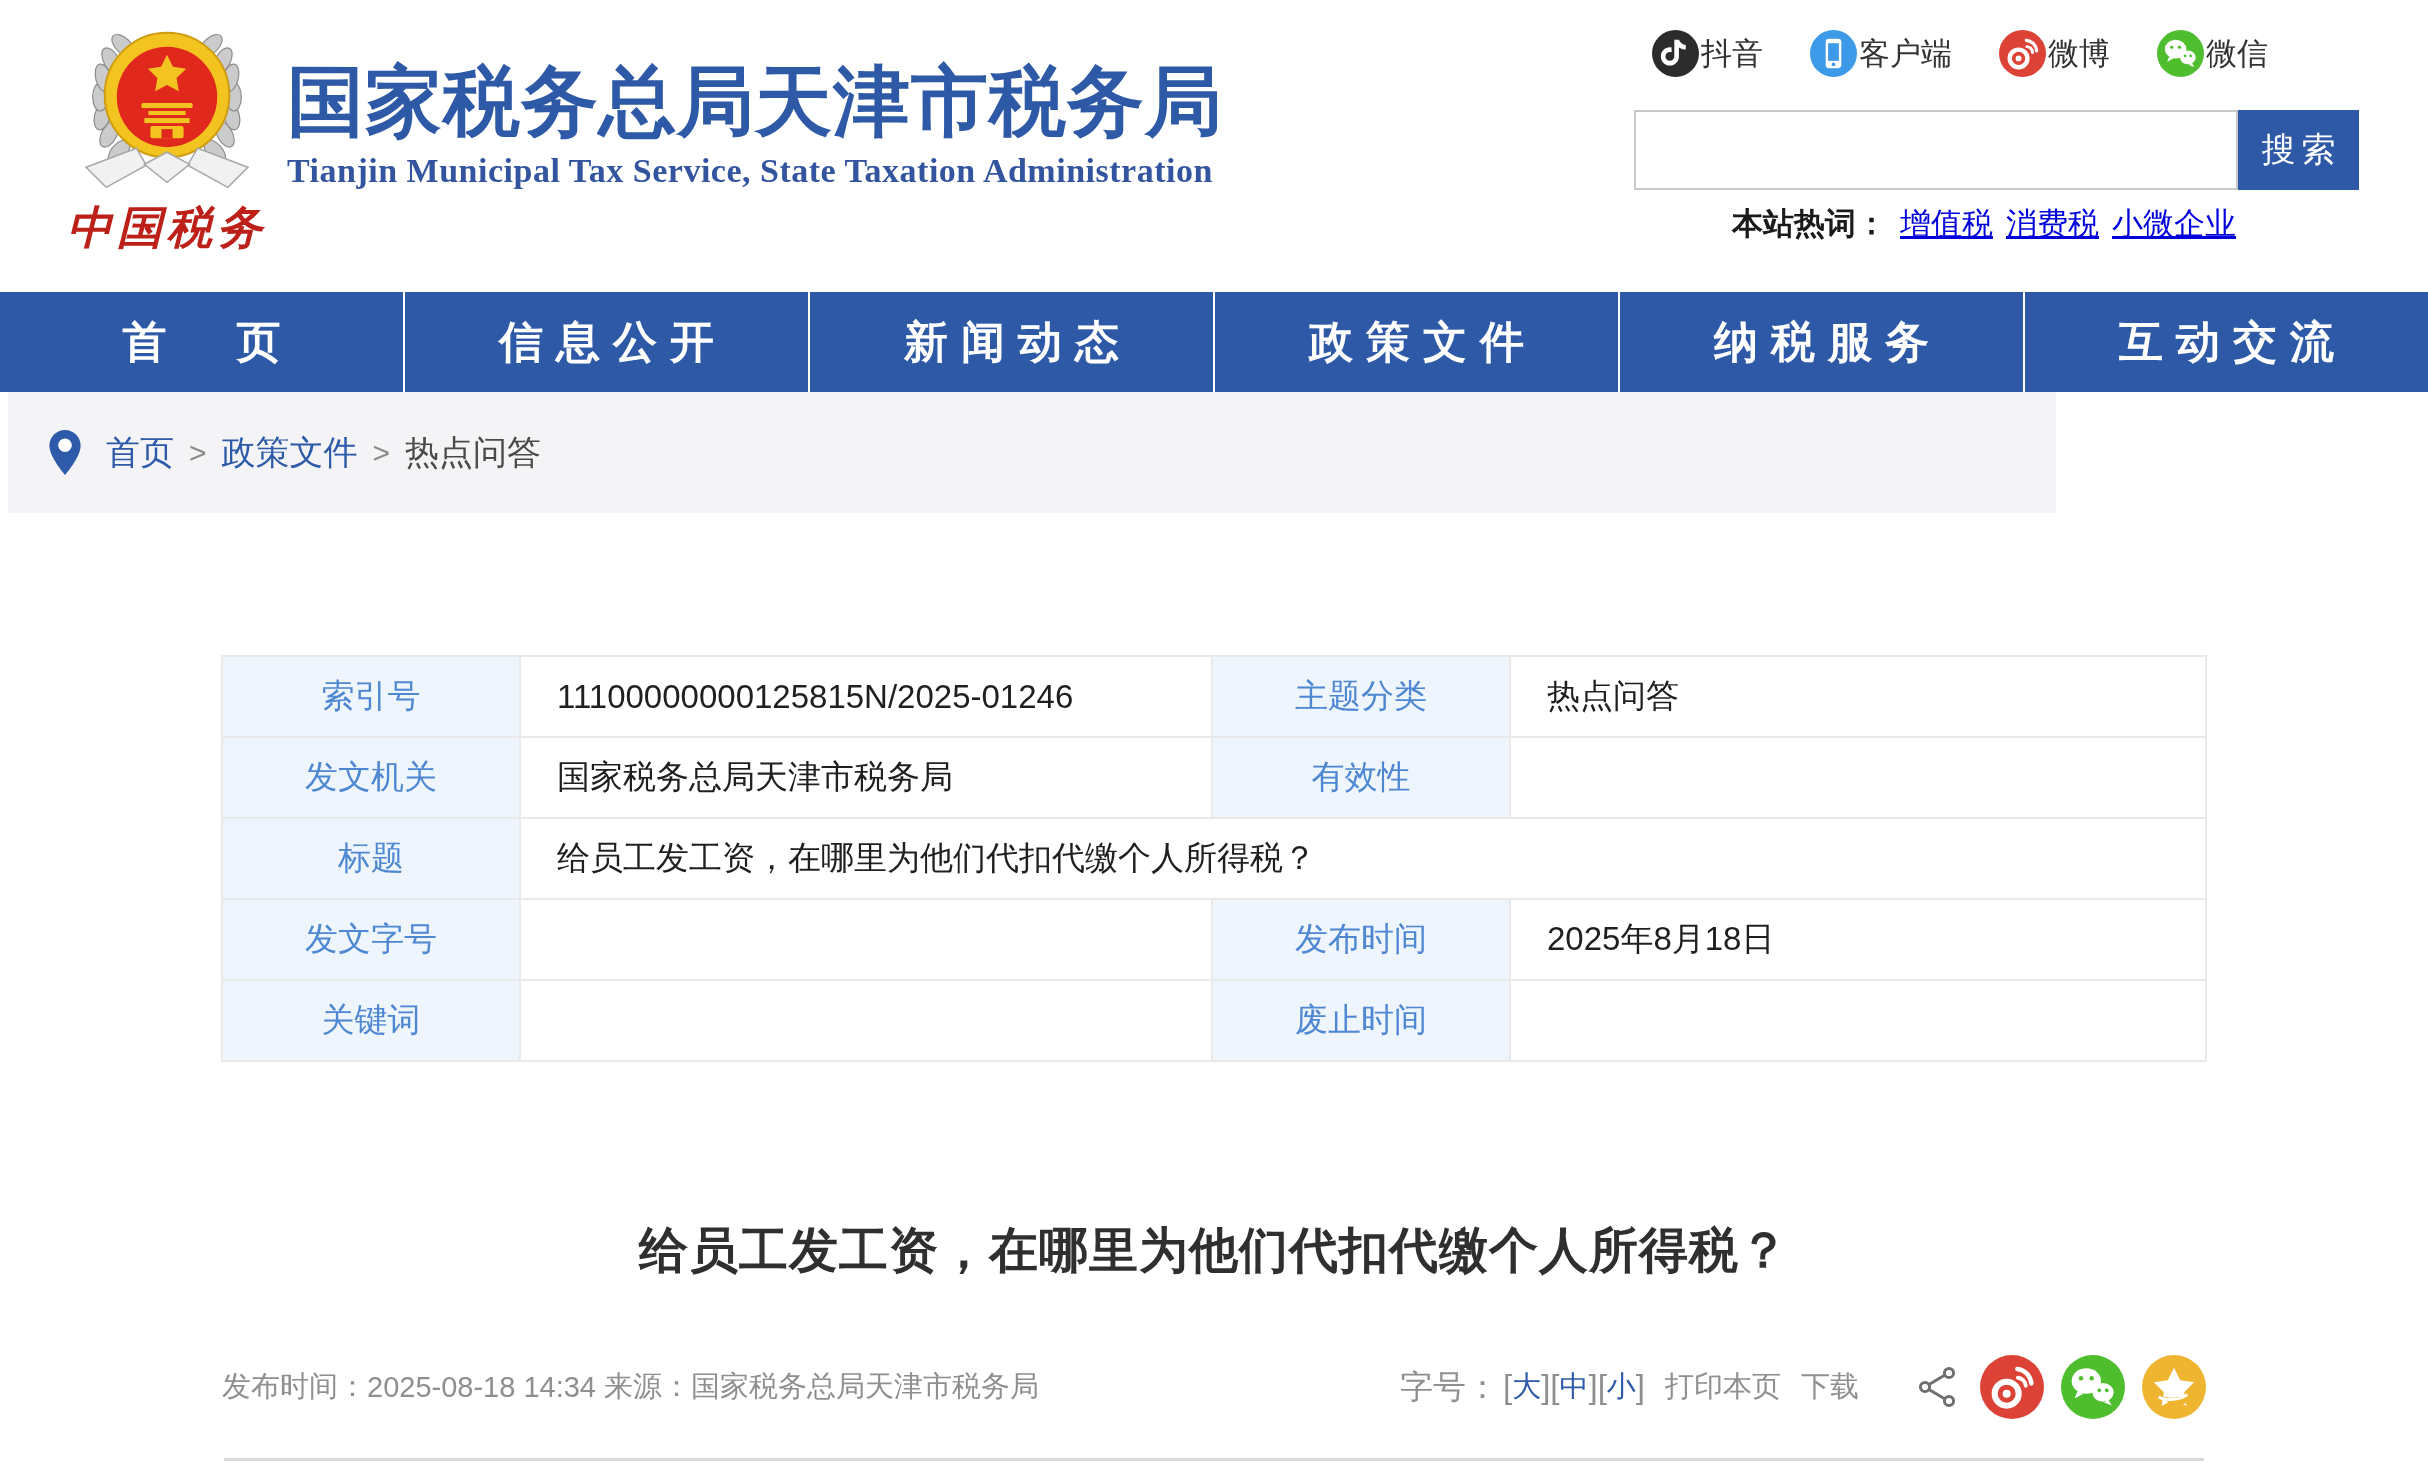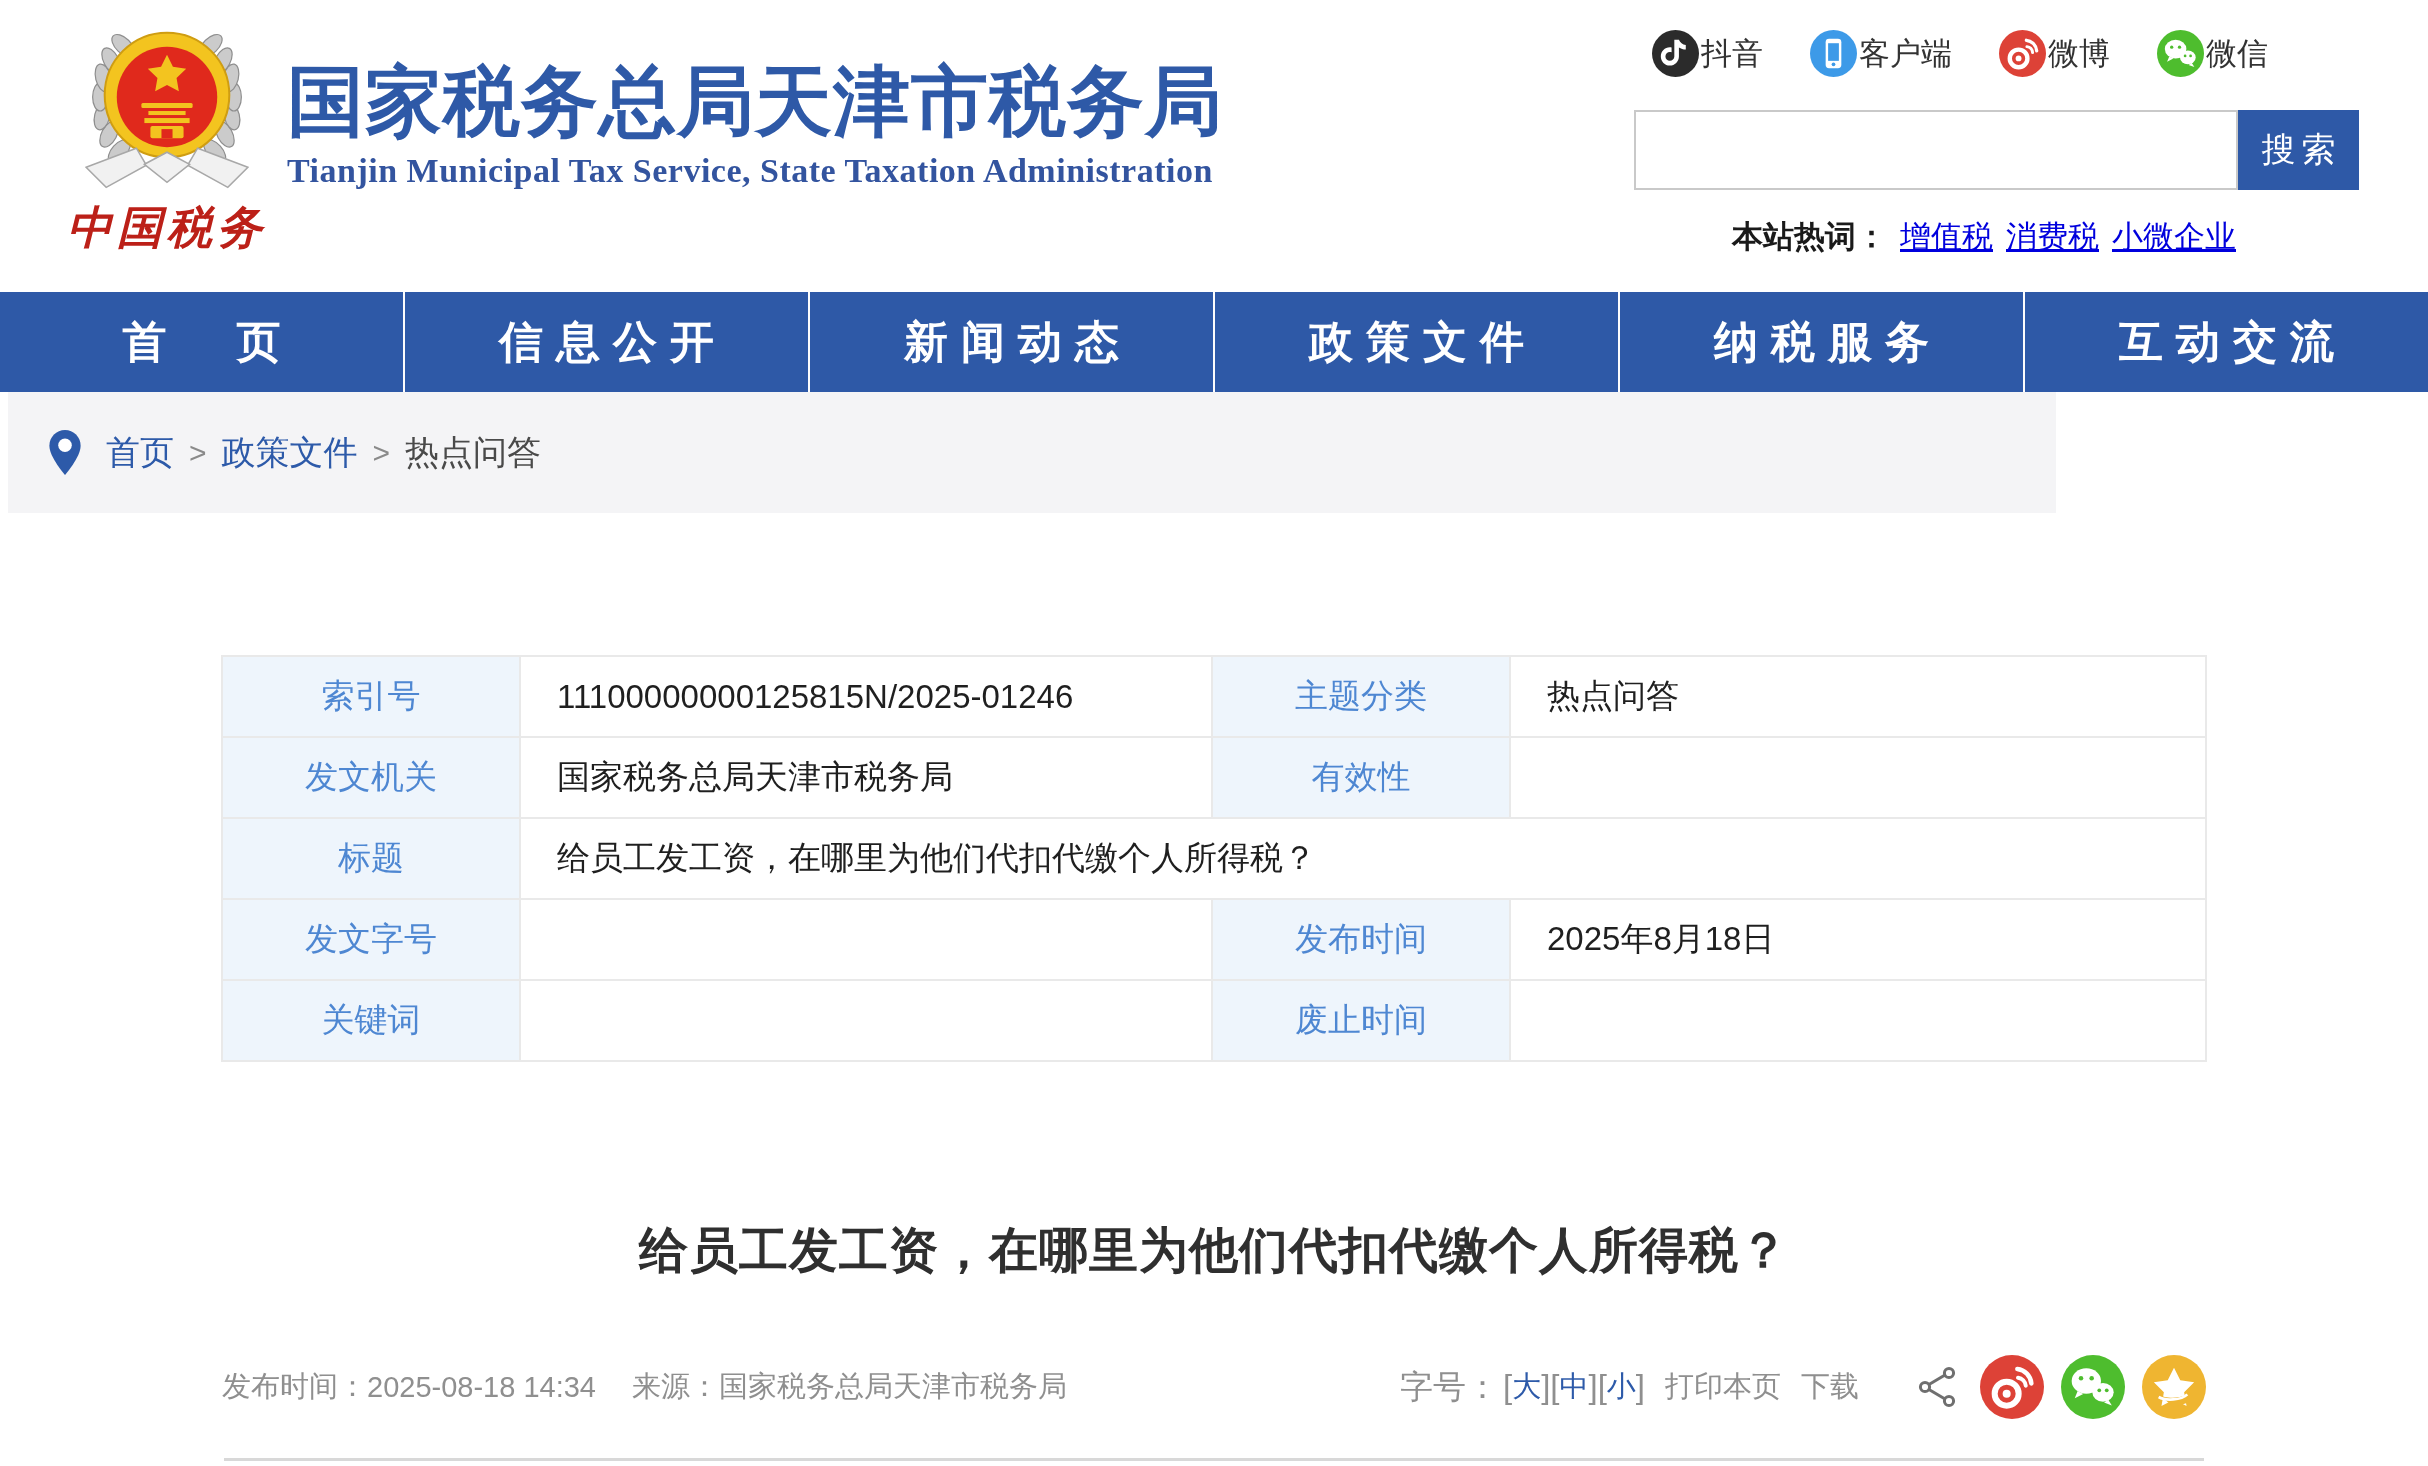--- a/index.html
+++ b/index.html
@@ -32,21 +32,21 @@
   .search-row { position:absolute; left:1634px; top:110px; display:flex; }
   .search-input {
     width:604px; height:80px; border:2px solid #c9c9c9; background:#fff;
     font-size:32px; padding:0 18px; outline:none;
   }
   .search-button {
     width:121px; height:80px; border:none; background:var(--brand-blue,#2e59a7);
     color:#fff; font-size:34px; letter-spacing:6px; padding-left:6px; cursor:pointer;
     font-family:inherit;
   }
-  .hotwords { position:absolute; left:1732px; top:216px; font-size:31px; display:flex; align-items:center; }
+  .hotwords { position:absolute; left:1732px; top:203px; font-size:31px; display:flex; align-items:center; }
   .hw-label { font-weight:bold; color:#1a1a1a; }
   .hw-link { color:var(--hot-link-blue,#0000dd); text-decoration:underline; margin-left:13px; }
 
   
   .main-nav {
     position:absolute; top:292px; left:0; width:2428px; height:100px;
     background:var(--brand-blue,#2e59a7); display:flex;
   }
   .nav-item {
     flex:1; display:flex; align-items:center; justify-content:center;
@@ -79,21 +79,21 @@
   
   .article-title {
     position:absolute; top:1218px; left:222px; width:1984px; text-align:center;
     font-size:49px; font-weight:bold; color:#2f2f2f; letter-spacing:1px;
   }
   .meta-row {
     position:absolute; top:1348px; left:222px; width:1984px; height:78px;
     display:flex; align-items:center; justify-content:space-between;
   }
   .meta-left { font-size:29px; color:#8f8f8f; display:flex; align-items:center; white-space:nowrap; }
-  .src-label { margin-left:36px; }
+  .src-label { margin-left:8px; }
   .meta-right { display:flex; align-items:center; }
   .fs-label, .bracket { font-size:33px; color:#8f8f8f; }
   .fs-group { display:flex; align-items:center; margin-left:4px; }
   .fs-opt { color:var(--link-blue,#2d5aa9); font-size:29px; }
   .tool-link { color:#8f8f8f; font-size:29px; margin-left:20px; }
   .share-group { display:flex; align-items:center; margin-left:56px; gap:17px; }
   .share-group svg { display:block; }
   .bottom-divider {
     position:absolute; top:1458px; left:224px; width:1980px; height:3px; background:#d8d8d8;
   }

